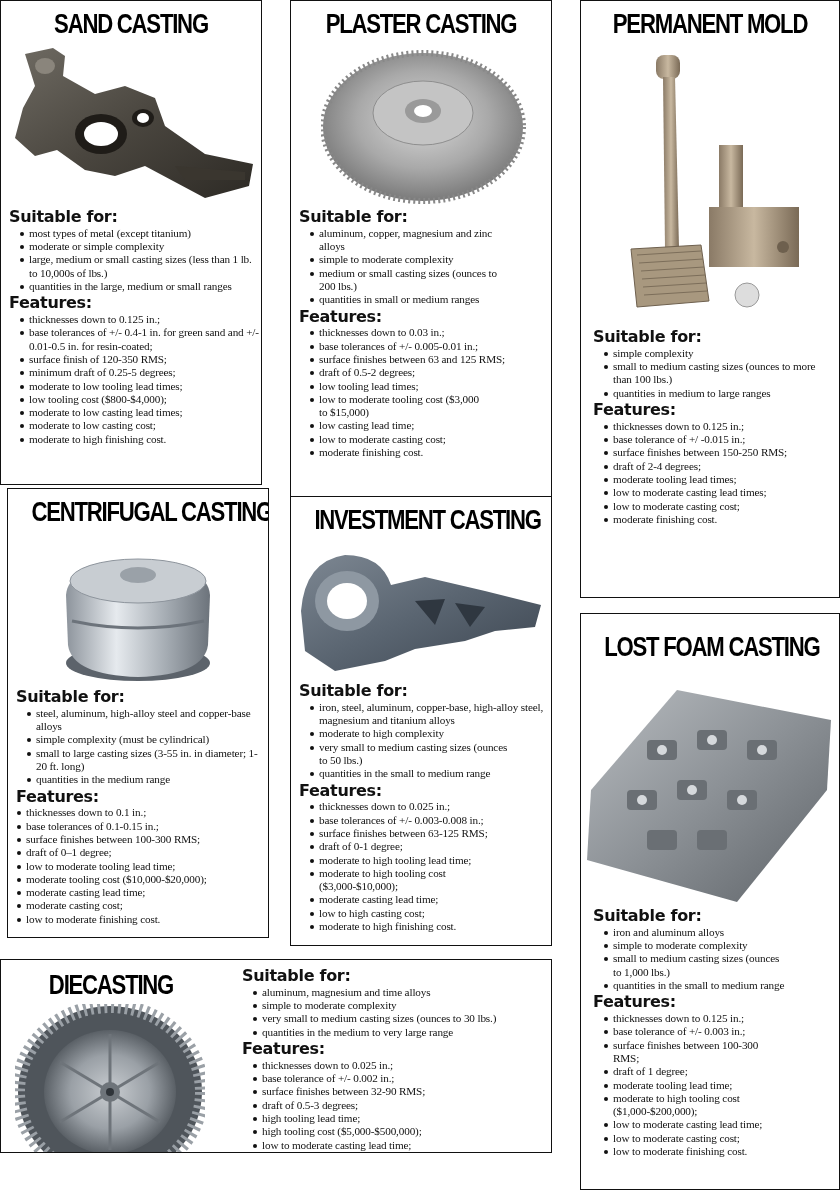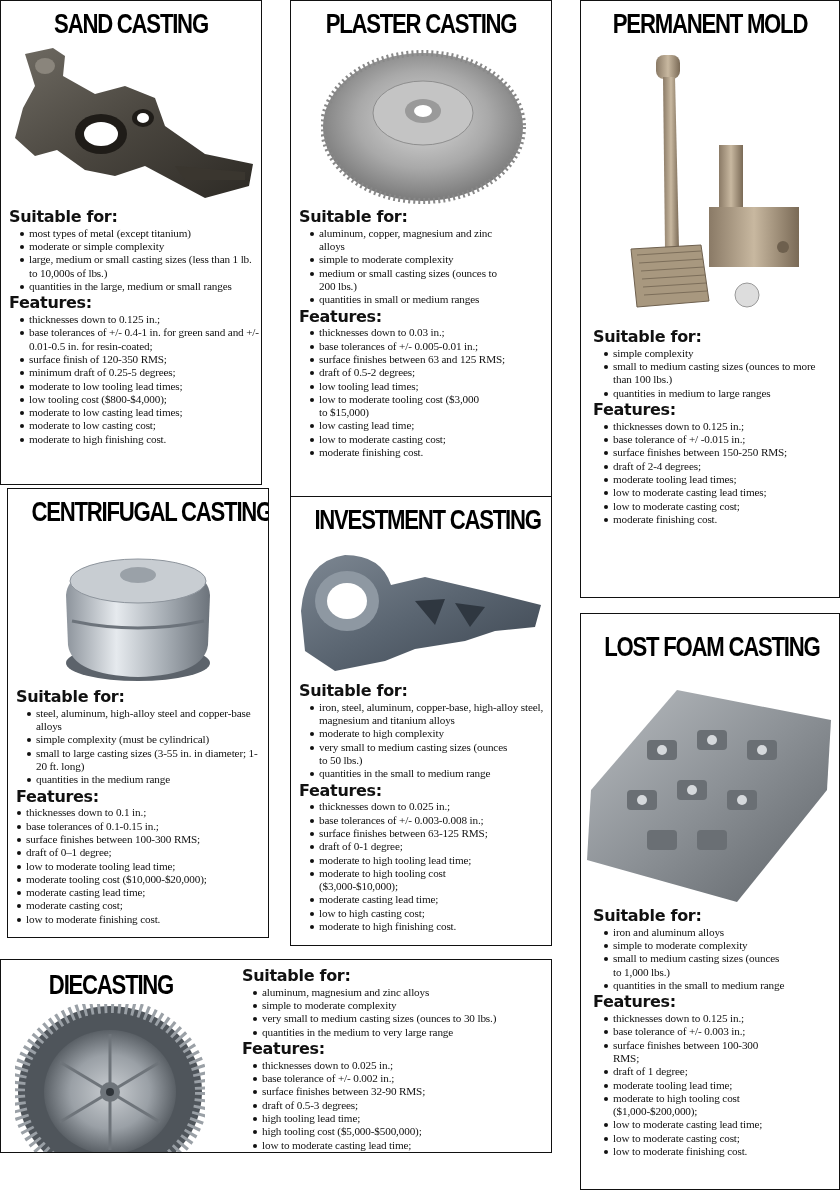--- a/index.html
+++ b/index.html
@@ -298,21 +298,21 @@
           <line x1="45" y1="58" x2="145" y2="118"></line>
           <line x1="45" y1="118" x2="145" y2="58"></line>
       </g>
       <circle cx="95" cy="88" r="10" fill="#6e747a"></circle>
         <circle cx="95" cy="88" r="4" fill="#2f3439"></circle>
     </svg>
   </div>
   <div class="body-text" style="left:241px;top:8px;width:310px;">
     <div class="sec-head">Suitable for:</div>
     <ul class="bul">
-      <li>aluminum, magnesium and zinc alloys</li>
+      <li>aluminum, magnesium and time alloys</li>
       <li>simple to moderate complexity</li>
       <li>very small to medium casting sizes (ounces to 30 lbs.)</li>
       <li>quantities in the medium to very large range</li>
     </ul>
     <div class="sec-head" style="margin-top:2px;">Features:</div>
     <ul class="bul">
       <li>thicknesses down to 0.025 in.;</li>
       <li>base tolerance of +/- 0.002 in.;</li>
       <li>surface finishes between 32-90 RMS;</li>
       <li>draft of 0.5-3 degrees;</li>

